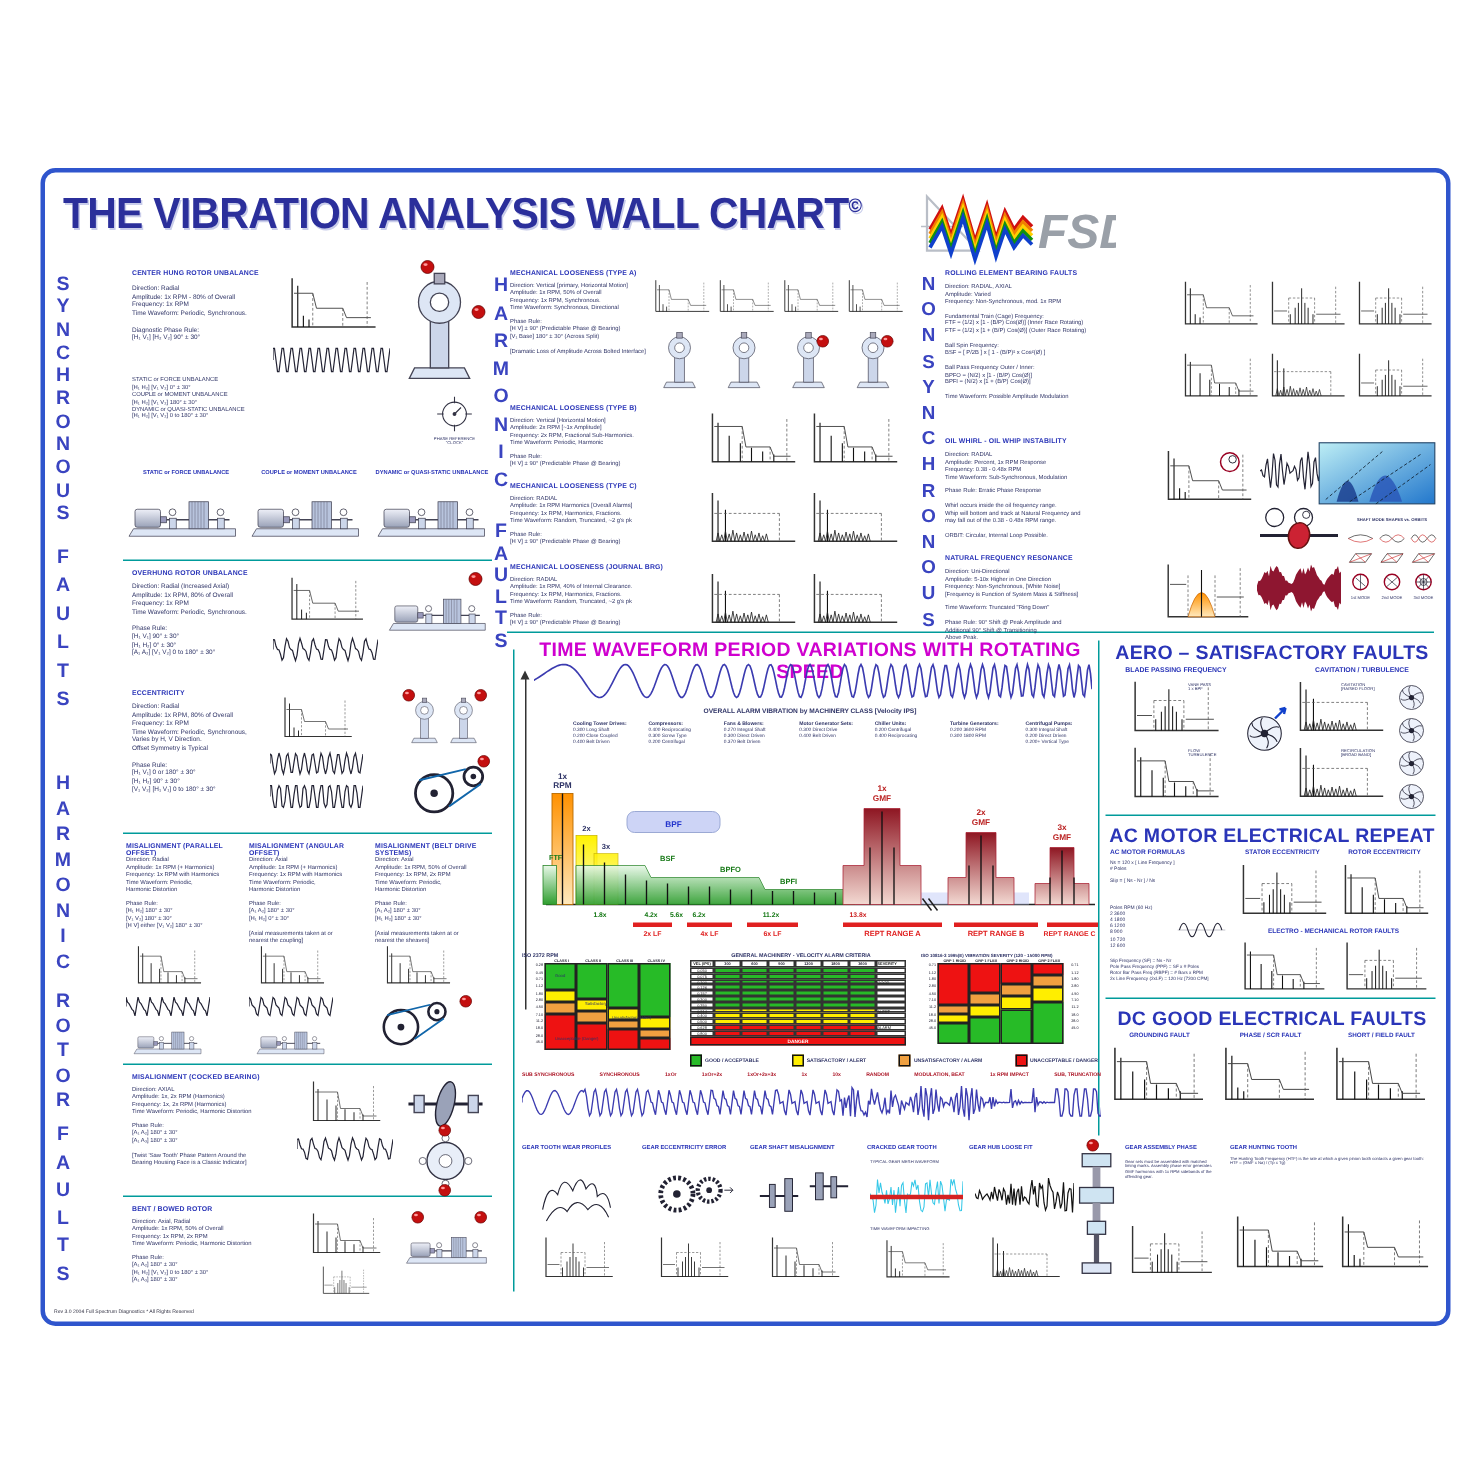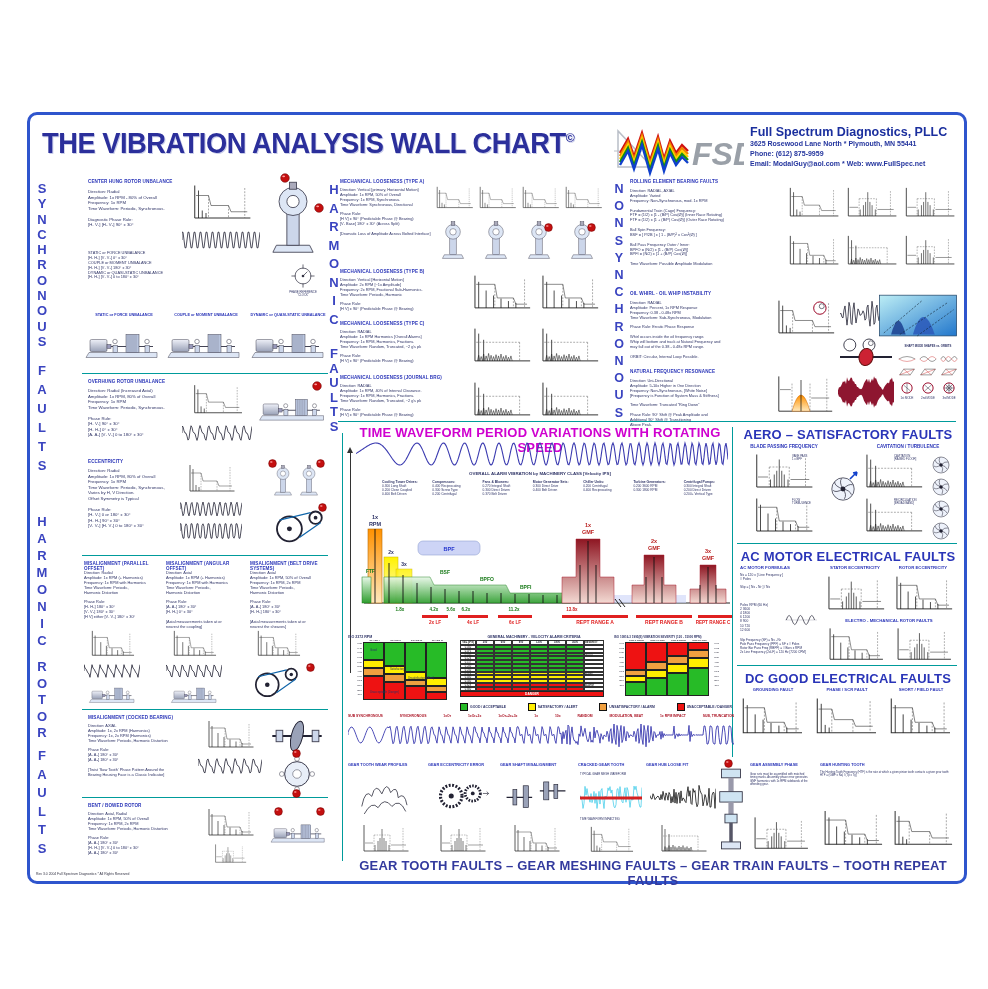--- a/index.html
+++ b/index.html
@@ -230,26 +230,20 @@
     <path d="M2 30 H30" stroke="#b9bec7"></path>
     <g fill="none" stroke-width="2.4">
       <path d="M8 32 L16 18 22 36 30 12 38 40 46 16 52 38 58 20 64 32 70 24 76 30" stroke="#d01010"></path>
       <path d="M8 35 L16 21 22 39 30 15 38 43 46 19 52 41 58 23 64 35 70 27 76 33" stroke="#f08000"></path>
       <path d="M8 38 L16 24 22 42 30 18 38 46 46 22 52 44 58 26 64 38 70 30 76 36" stroke="#ffd000"></path>
       <path d="M8 41 L16 27 22 45 30 21 38 49 46 25 52 47 58 29 64 41 70 33 76 39" stroke="#109010"></path>
       <path d="M8 44 L16 30 22 48 30 24 38 52 46 28 52 50 58 32 64 44 70 36 76 42" stroke="#1040cc"></path>
     </g>
     <text x="80" y="44" font-size="32" font-weight="bold" font-style="italic" fill="#9aa0a8">FSD</text>
   </svg>
-  <div class="ps" style="left:720px;top:10px;width:210px;">
-    <div class="cname">Full Spectrum Diagnostics, PLLC</div>
-    <div class="cline">3625 Rosewood Lane North * Plymouth, MN 55441</div>
-    <div class="cline">Phone:  (612) 875-9959</div>
-    <div class="cline">Email:  ModalGuy@aol.com  *  Web:  www.FullSpec.net</div>
-  </div>
 
   <div class="ps rail" style="left:4px;top:66px;--lh:1;">
         <div style="line-height: 15.3px;">S</div>
         <div style="line-height: 15.3px;">Y</div>
         <div style="line-height: 15.3px;">N</div>
         <div style="line-height: 15.3px;">C</div>
         <div style="line-height: 15.3px;">H</div>
         <div style="line-height: 15.3px;">R</div>
         <div style="line-height: 15.3px;">O</div>
         <div style="line-height: 15.3px;">N</div>
@@ -1201,21 +1195,21 @@
   <svg class="ps" style="left:900px;top:362px;" width="22" height="20" viewBox="0 0 40 40">
         <use href="#sImp"></use>
       </svg>
   <svg class="ps" style="left:900px;top:384px;" width="22" height="20" viewBox="0 0 40 40">
         <use href="#sImp"></use>
       </svg>
   <svg class="ps" style="left:900px;top:406px;" width="22" height="20" viewBox="0 0 40 40">
         <use href="#sImp"></use>
       </svg>
 
-  <div class="ps bh" style="left:707px;top:434px;width:222px;font-size:13px;">AC MOTOR ELECTRICAL FAULTS</div>
+  <div class="ps bh" style="left:707px;top:434px;width:222px;font-size:13px;">AC MOTOR ELECTRICAL REPEAT</div>
   <div class="ps sub" style="left:710px;top:450px;width:78px;font-size:4.4px;text-align:left;">AC MOTOR FORMULAS</div>
   <div class="ps pb2" style="left:710px;top:458px;width:78px;font-size:3.3px;">Ns = 120 x [ Line Frequency ]
                   # Poles
 
 Slip = [ Ns - Nr ] / Ns</div>
   <div class="ps pb2" style="left:710px;top:488px;width:44px;font-size:3.3px;">Poles    RPM (60 Hz)
   2          3600
   4          1800
   6          1200
   8            900
@@ -1317,16 +1311,15 @@
   <div class="ps gt" style="left:790px;top:648px;width:136px;">GEAR HUNTING TOOTH</div>
   <div class="ps cap" style="left:790px;top:656px;width:136px;">The Hunting Tooth Frequency (HTF) is the rate at which a given pinion tooth contacts a given gear tooth:
 HTF = (GMF x Na) / (Tp x Tg)</div>
   <svg class="ps" style="left:790px;top:690px;" width="64" height="48" viewBox="0 0 100 64">
         <use href="#sSpecH"></use>
       </svg>
   <svg class="ps" style="left:860px;top:690px;" width="64" height="48" viewBox="0 0 100 64">
         <use href="#sSpec1"></use>
       </svg>
 
-  <div class="ps bh" style="left:318px;top:743px;width:610px;font-size:13px;color:#333a9e;">GEAR TOOTH FAULTS  –  GEAR MESHING FAULTS  –  GEAR TRAIN FAULTS  –  TOOTH REPEAT FAULTS</div>
 
 </div>
 </div>
 
 </body></html>

